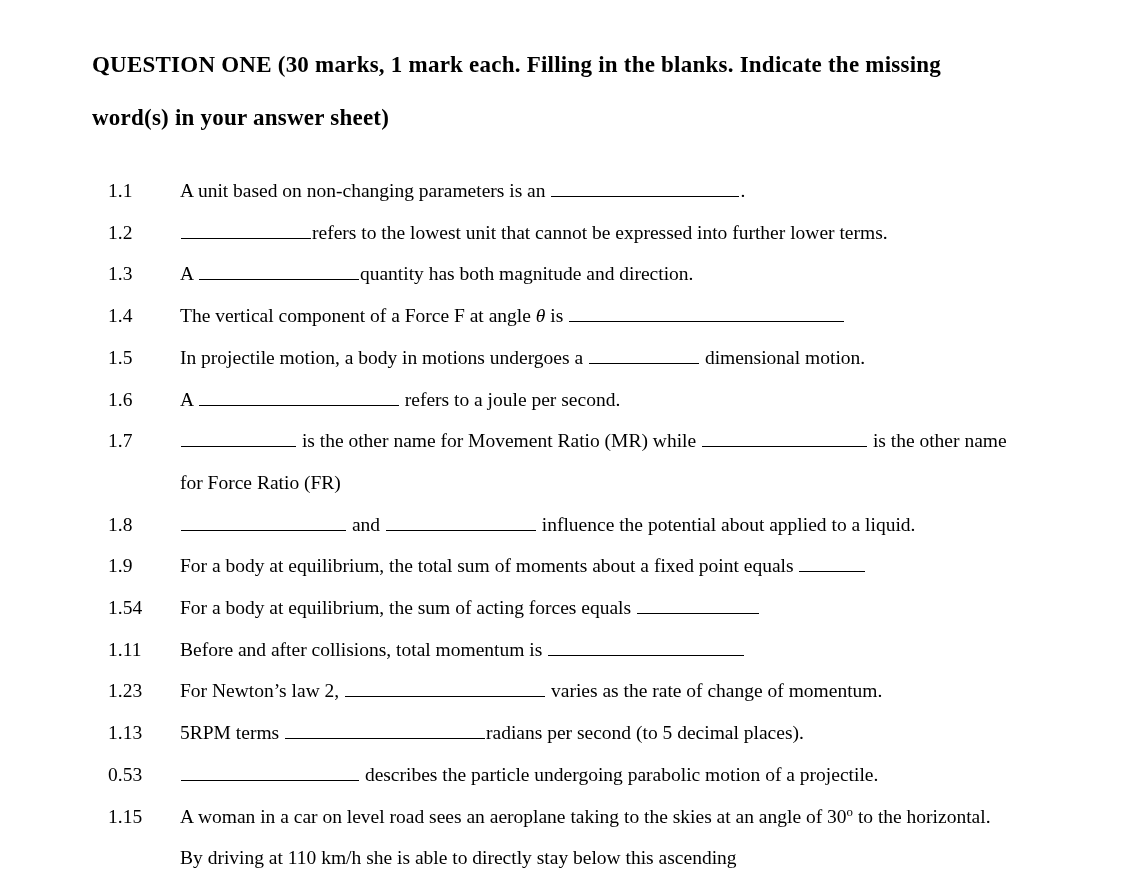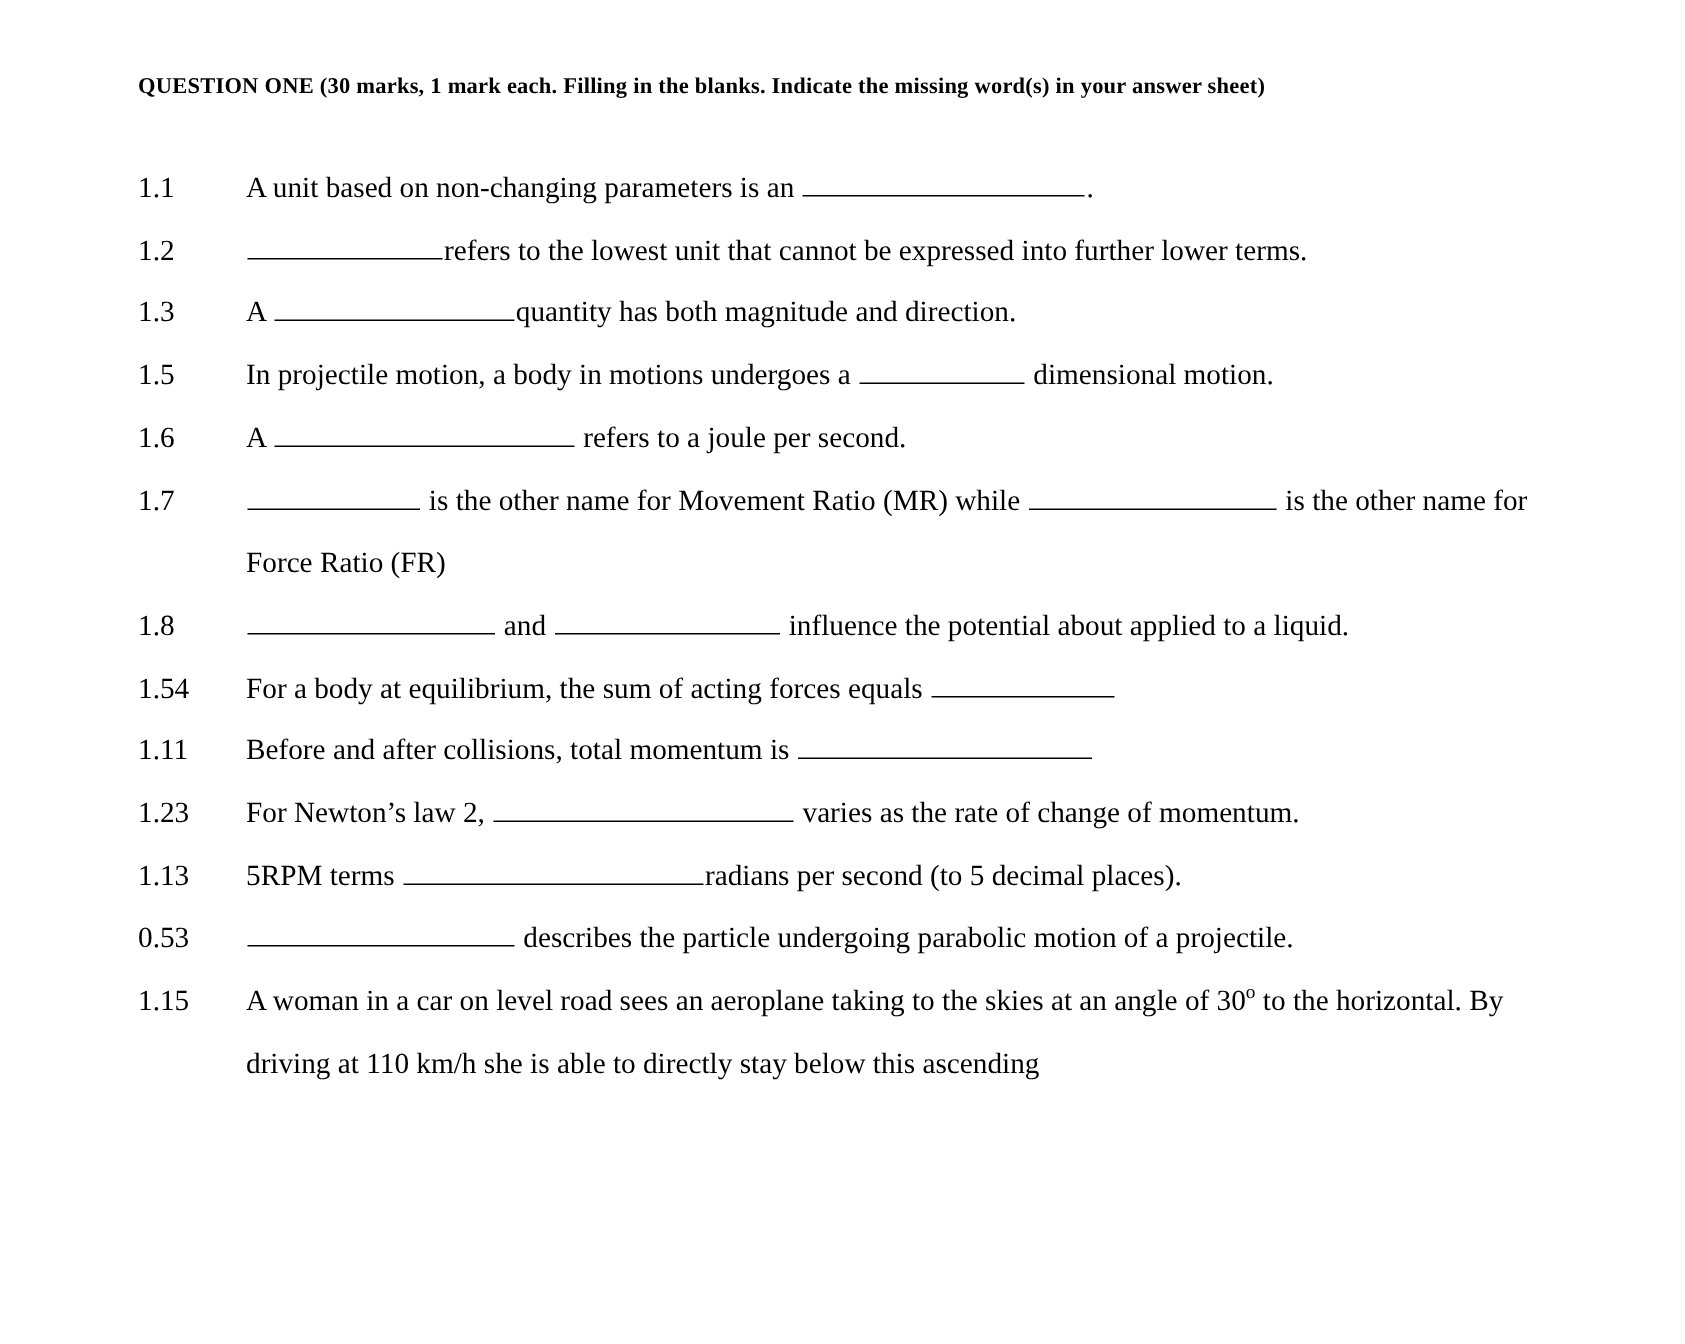--- a/index.html
+++ b/index.html
@@ -16,28 +16,28 @@
   }
   .page {
     position: relative;
     width: 1123px;
     height: 896px;
     box-sizing: border-box;
     padding: 38px 90px 0 92px;
   }
   .heading {
     font-weight: bold;
-    font-size: 15px;
-    line-height: 41px;
+    font-size: 23px;
+    line-height: 53px;
     letter-spacing: 0.01em;
     max-width: 905px;
     margin: 0 0 26px 0;
   }
   .qlist {
-    margin: 0;
+    margin: 16px;
     padding: 0;
     list-style: none;
   }
   .qitem {
     display: flex;
     align-items: flex-start;
     font-size: 19.5px;
     line-height: 41.7px;
   }
   .qnum {
@@ -77,34 +77,42 @@
       </div>
       <div class="qitem">
         <div class="qnum">1.2</div>
         <div class="qtext"><span class="blank" style="width: 130px;"></span><span>refers to the lowest unit that cannot be expressed into further lower terms.</span></div>
       </div>
       <div class="qitem">
         <div class="qnum">1.3</div>
         <div class="qtext"><span>A </span><span class="blank" style="width: 160px;"></span><span>quantity has both magnitude and direction.</span></div>
       </div>
       <div class="qitem">
+        <div class="qnum">1.4</div>
+        <div class="qtext"><span>The vertical component of a Force F at angle </span><span class="ital">θ</span><span> is  </span><span class="blank" style="width: 275px;"></span></div>
+      </div>
+      <div class="qitem">
         <div class="qnum">1.5</div>
         <div class="qtext"><span>In projectile motion, a body in motions undergoes a </span><span class="blank" style="width: 110px;"></span><span> dimensional motion.</span></div>
       </div>
       <div class="qitem">
         <div class="qnum">1.6</div>
         <div class="qtext"><span>A </span><span class="blank" style="width: 200px;"></span><span> refers to a joule per second.</span></div>
       </div>
       <div class="qitem">
         <div class="qnum">1.7</div>
         <div class="qtext"><span class="blank" style="width: 115px;"></span><span> is the other name for Movement Ratio (MR) while </span><span class="blank" style="width: 165px;"></span><span> is the other name for Force Ratio (FR)</span></div>
       </div>
       <div class="qitem">
         <div class="qnum">1.8</div>
         <div class="qtext"><span class="blank" style="width: 165px;"></span><span> and </span><span class="blank" style="width: 150px;"></span><span> influence the potential about applied to a liquid.</span></div>
+      </div>
+      <div class="qitem">
+        <div class="qnum">1.9</div>
+        <div class="qtext"><span>For a body at equilibrium, the total sum of moments about a fixed point equals </span><span class="blank" style="width: 66px;"></span></div>
       </div>
       <div class="qitem">
         <div class="qnum">1.54</div>
         <div class="qtext"><span>For a body at equilibrium, the sum of acting forces equals </span><span class="blank" style="width: 122px;"></span></div>
       </div>
       <div class="qitem">
         <div class="qnum">1.11</div>
         <div class="qtext"><span>Before and after collisions, total momentum is </span><span class="blank" style="width: 196px;"></span></div>
       </div>
       <div class="qitem">

